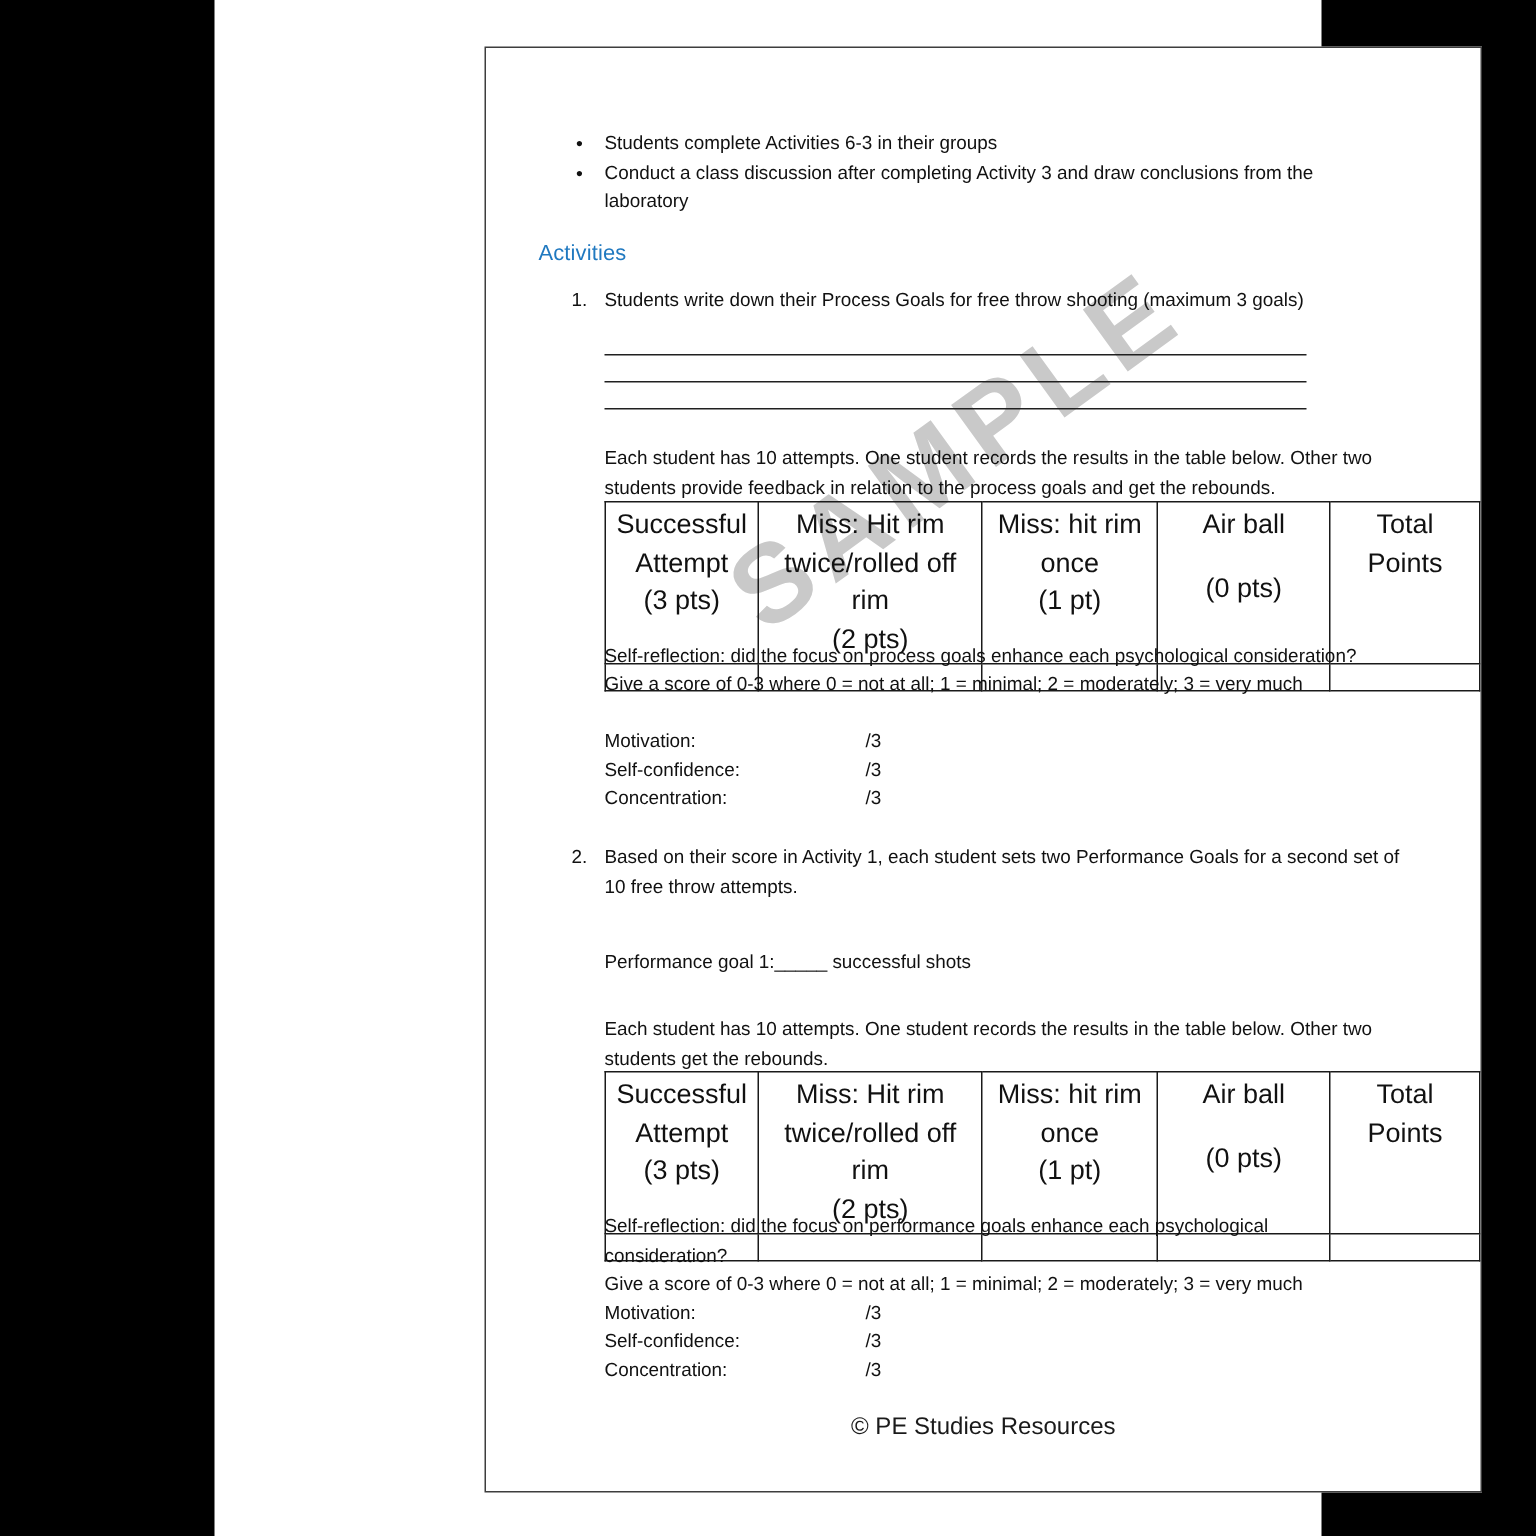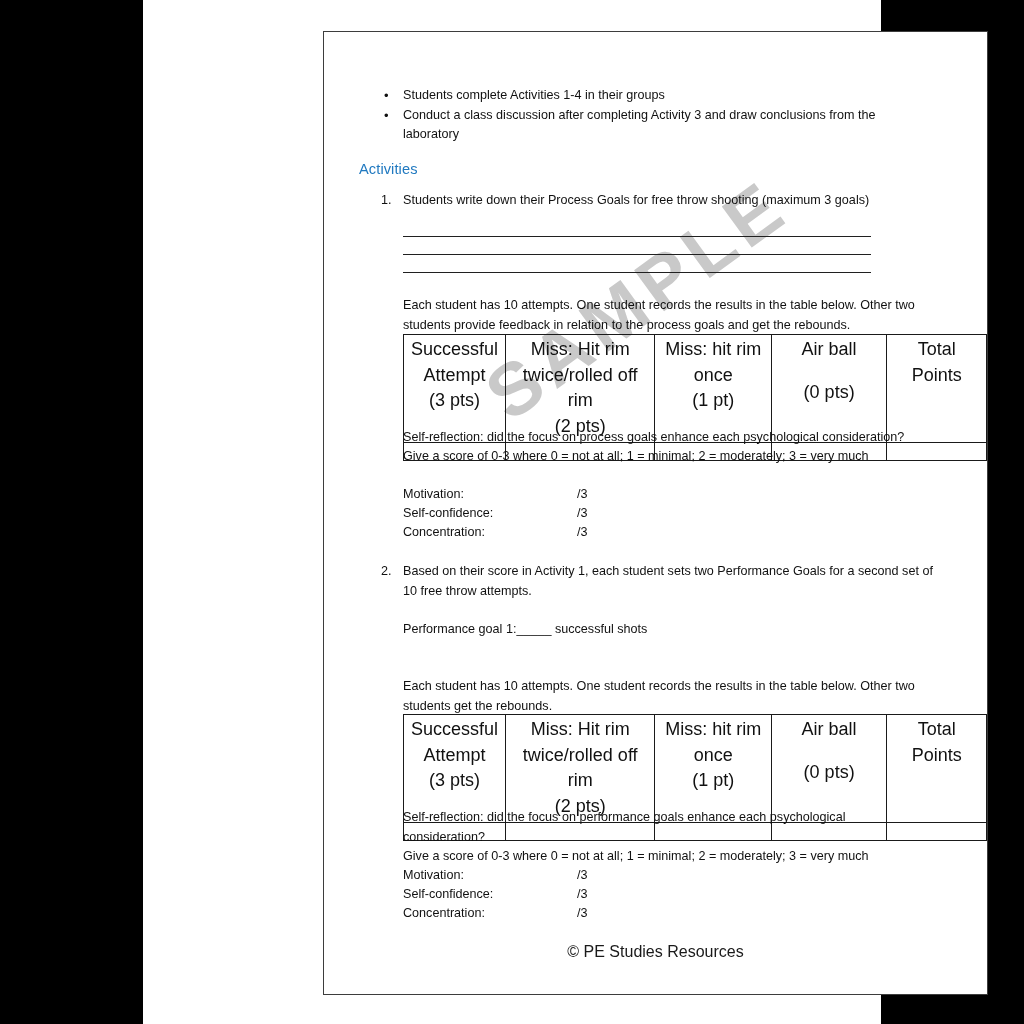--- a/index.html
+++ b/index.html
@@ -190,39 +190,39 @@
   #page-footer {
     position: absolute;
     left: 0;
     right: 0;
     top: 908px;
     text-align: center;
     font-size: 16px;
     color: #1a1a1a;
   }
 
-  .nowrap { white-space: nowrap; }
+  .nowrap { white-space: nowrap; margin-top: 12px; }
 </style>
 </head>
 <body>
 
 <div id="viewport">
   <div id="paper-canvas">
 
     <div id="document-page">
       <div id="page-body">
 
         <div id="sample-watermark">SAMPLE</div>
 
         <div id="content">
 
           <ul class="bullet-list">
             <li class="bullet-row">
               <span class="bullet-dot">•</span>
-              <span>Students complete Activities 1-4 in their groups</span>
+              <span>Students complete Activities 6-3 in their groups</span>
             </li>
             <li class="bullet-row">
               <span class="bullet-dot">•</span>
               <span>Conduct a class discussion after completing Activity 3 and draw conclusions from the laboratory</span>
             </li>
           </ul>
 
           <div class="section-heading">Activities</div>
 
           <div class="num-item" style="left:57px; top:159px;">

